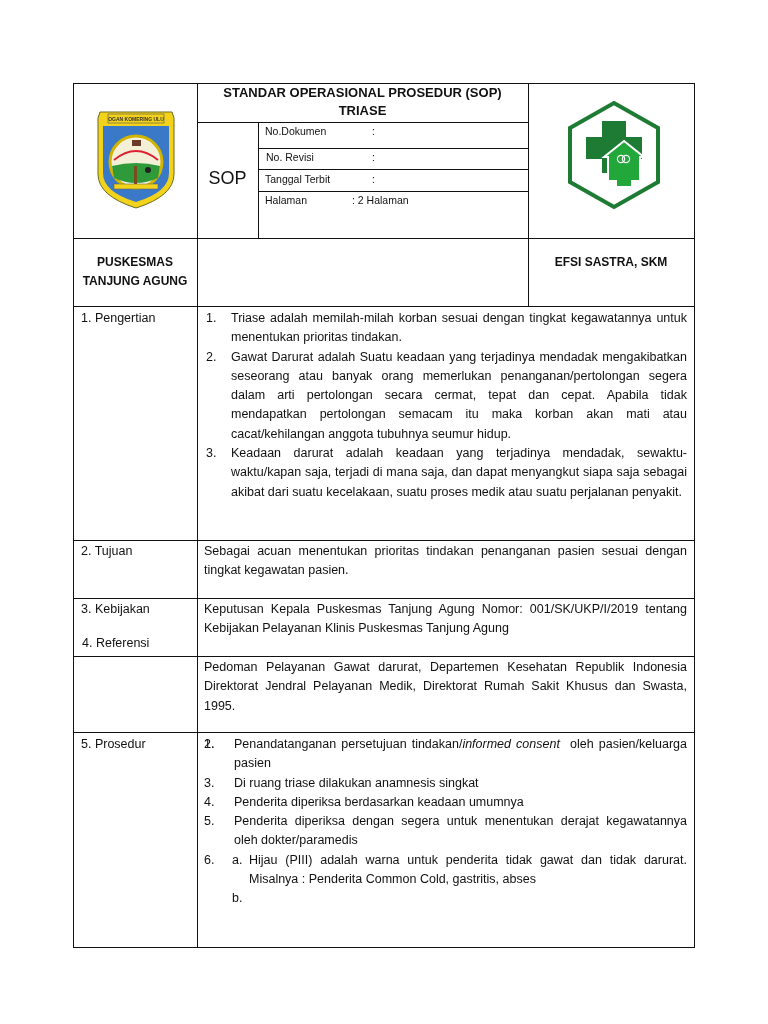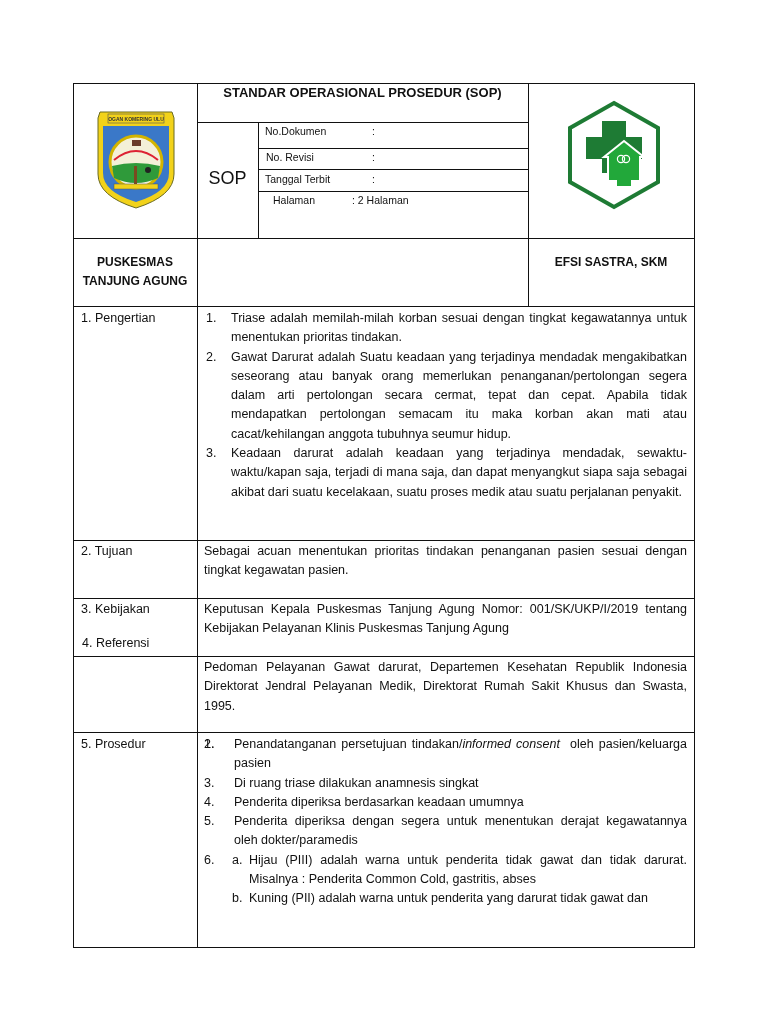--- a/index.html
+++ b/index.html
@@ -65,31 +65,32 @@
     <rect x="40" y="36" width="9" height="6" fill="#6b3b2a"></rect>
     <path d="M20 62 Q44 56 68 62 L66 74 Q44 84 22 74 Z" fill="#2f9a3a"></path>
     <rect x="42" y="62" width="3" height="18" fill="#7a4a20"></rect>
     <circle cx="56" cy="66" r="3" fill="#222"></circle>
     <rect x="22" y="80" width="44" height="5" fill="#f2d21a" stroke="#555" stroke-width="0.5"></rect>
   </svg>
 </div>
 
 <div class="abs title" style="left:197px;top:84px;width:331px;">
   <div>STANDAR OPERASIONAL PROSEDUR (SOP)</div>
+  <div>TRIASE</div>
 </div>
 
 <div class="abs sop" style="left:197px;top:168px;width:61px;text-align:center;">SOP</div>
 
 <div class="abs meta-label" style="left:265px;top:125px;">No.Dokumen</div>
 <div class="abs meta-value" style="left:372px;top:125px;">:</div>
 <div class="abs meta-label" style="left:266px;top:151px;">No. Revisi</div>
 <div class="abs meta-value" style="left:372px;top:151px;">:</div>
 <div class="abs meta-label" style="left:265px;top:173px;">Tanggal Terbit</div>
 <div class="abs meta-value" style="left:372px;top:173px;">:</div>
-<div class="abs meta-label" style="left:265px;top:194px;margin-left:8px;">Halaman</div>
+<div class="abs meta-label" style="left:265px;top:194px;">Halaman</div>
 <div class="abs meta-value" style="left:352px;top:194px;">: 2 Halaman</div>
 
 <div class="abs" style="left:564px;top:99px;width:100px;height:112px;">
   <svg width="100" height="112" viewBox="0 0 100 112">
     <polygon points="50,4 94,29 94,83 50,108 6,83 6,29" fill="#ffffff" stroke="#1e7b34" stroke-width="4"></polygon>
     <rect x="38" y="22" width="24" height="52" fill="#1e7b34"></rect>
     <rect x="22" y="38" width="56" height="22" fill="#1e7b34"></rect>
     <polygon points="60,42 80,58 76,58 76,82 68,82 68,88 52,88 52,82 44,82 44,58 40,58" fill="#22a83a" stroke="#ffffff" stroke-width="2"></polygon>
     <circle cx="57" cy="60" r="3.6" fill="none" stroke="#ffffff" stroke-width="1.2"></circle>
     <circle cx="62" cy="60" r="3.6" fill="none" stroke="#ffffff" stroke-width="1.2"></circle>
@@ -122,14 +123,14 @@
 
 <div class="abs sec-label" style="left:81px;top:737px;">5.  Prosedur</div>
 <div class="abs body-text" style="left:204px;top:735px;width:483px;">
   <div class="li2"><span class="n">1.</span></div>
   <div class="li2"><span class="n">2.</span><span>Penandatanganan persetujuan tindakan/</span><span class="i">informed consent</span><span style="white-space:pre-wrap;">  oleh pasien/keluarga pasien</span></div>
   <div class="li2"><span class="n">3.</span><span>Di ruang triase dilakukan anamnesis singkat</span></div>
   <div class="li2"><span class="n">4.</span><span>Penderita diperiksa berdasarkan keadaan umumnya</span></div>
   <div class="li2"><span class="n">5.</span><span> Penderita diperiksa dengan segera untuk menentukan derajat kegawatannya oleh dokter/paramedis</span></div>
   <div class="li2"><span class="n">6.</span></div>
   <div class="li3"><span class="n">a.</span><span>Hijau (PIII) adalah warna untuk penderita tidak gawat dan tidak darurat. Misalnya : Penderita Common Cold, gastritis, abses</span></div>
-  <div class="li3" style="height:19px;overflow:hidden;"><span class="n">b.</span><span>Kuning (PII) adalah warna untuk penderita yang darurat tidak gawat dan</span></div>
+  <div class="li3" style="height:19px;overflow:hidden;"><span class="n">b.</span></div>
 </div>
 
 </body></html>

